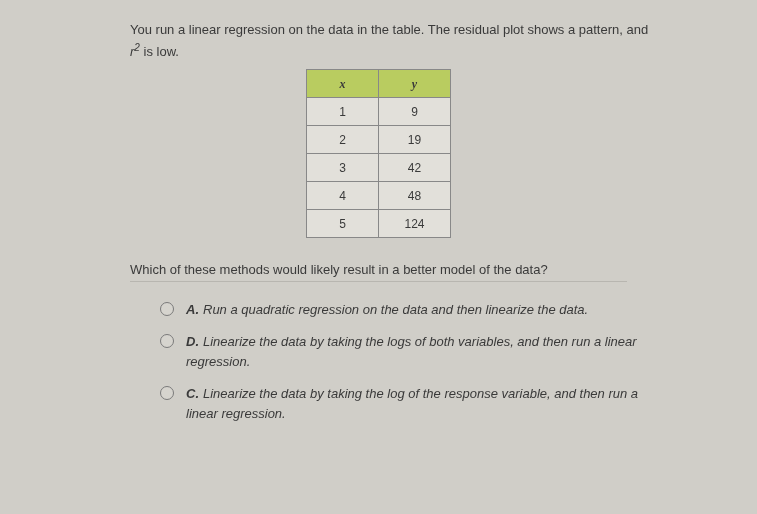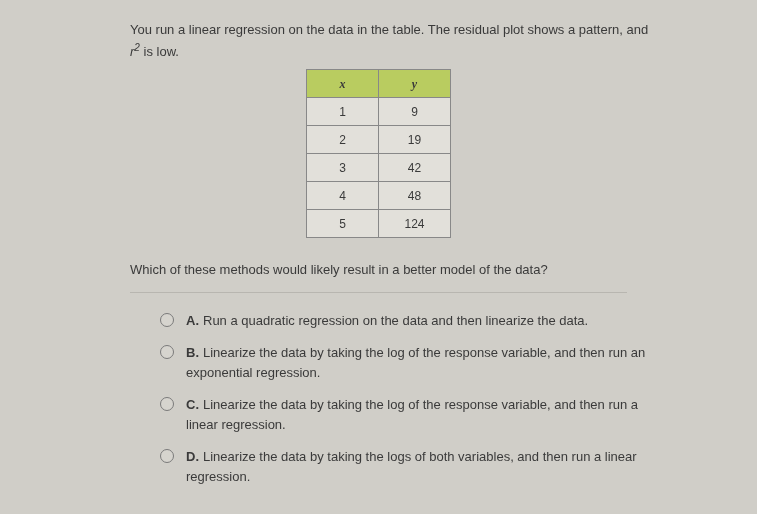--- a/index.html
+++ b/index.html
@@ -50,34 +50,35 @@
       background: #b9cc60;
       font-style: italic;
       font-weight: bold;
       font-family: Georgia, serif;
     }
     td {
       background: #e2e0da;
     }
     .followup {
       padding-left: 70px;
-      margin-bottom: 12px;
+      margin-bottom: 1px;
     }
     .divider {
       border-top: 1px solid #b8b6b0;
       margin: 0 70px 18px 70px;
     }
     .options {
       padding-left: 100px;
       padding-right: 50px;
     }
     .option {
       display: flex;
       align-items: flex-start;
       margin-bottom: 13px;
+      font-style: italic;
     }
     .radio {
       width: 14px;
       height: 14px;
       border: 1.5px solid #7a7a7a;
       border-radius: 50%;
       margin-right: 12px;
       margin-top: 2px;
       flex-shrink: 0;
       background: #d6d4ce;
@@ -135,28 +136,22 @@
 <div class="options">
   <div class="option">
     <div class="radio"></div>
     <div class="opt-text">
       <span class="opt-label">A.</span><span>Run a quadratic regression on the data and then linearize the data.</span>
     </div>
   </div>
   <div class="option">
     <div class="radio"></div>
     <div class="opt-text">
-      <span class="opt-label">B.</span><span>Linearize the data by taking the log of the response variable, and then run an exponential regression.</span>
+      <span class="opt-label">D.</span><span>Linearize the data by taking the logs of both variables, and then run a linear regression.</span>
     </div>
   </div>
   <div class="option">
     <div class="radio"></div>
     <div class="opt-text">
       <span class="opt-label">C.</span><span>Linearize the data by taking the log of the response variable, and then run a linear regression.</span>
     </div>
   </div>
-  <div class="option">
-    <div class="radio"></div>
-    <div class="opt-text">
-      <span class="opt-label">D.</span><span>Linearize the data by taking the logs of both variables, and then run a linear regression.</span>
-    </div>
-  </div>
 </div>
 
 </body></html>

